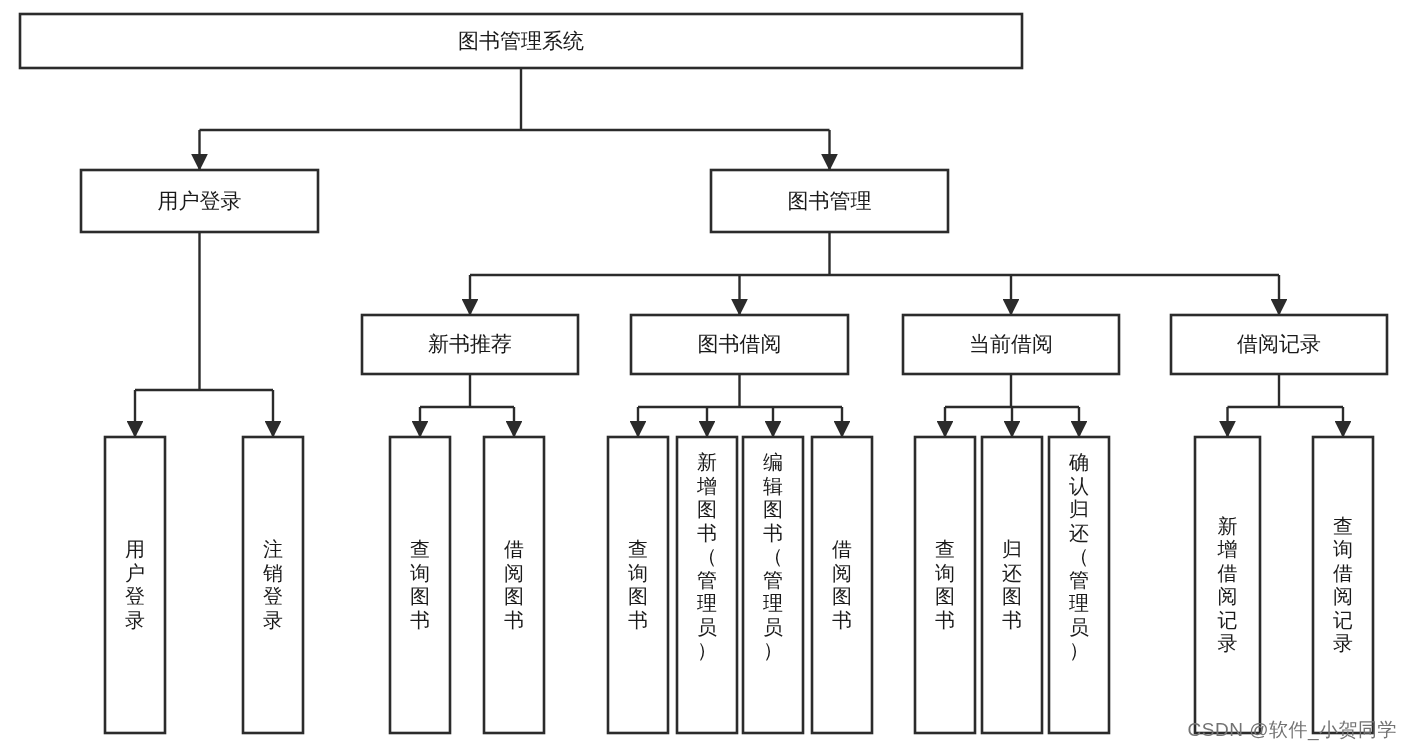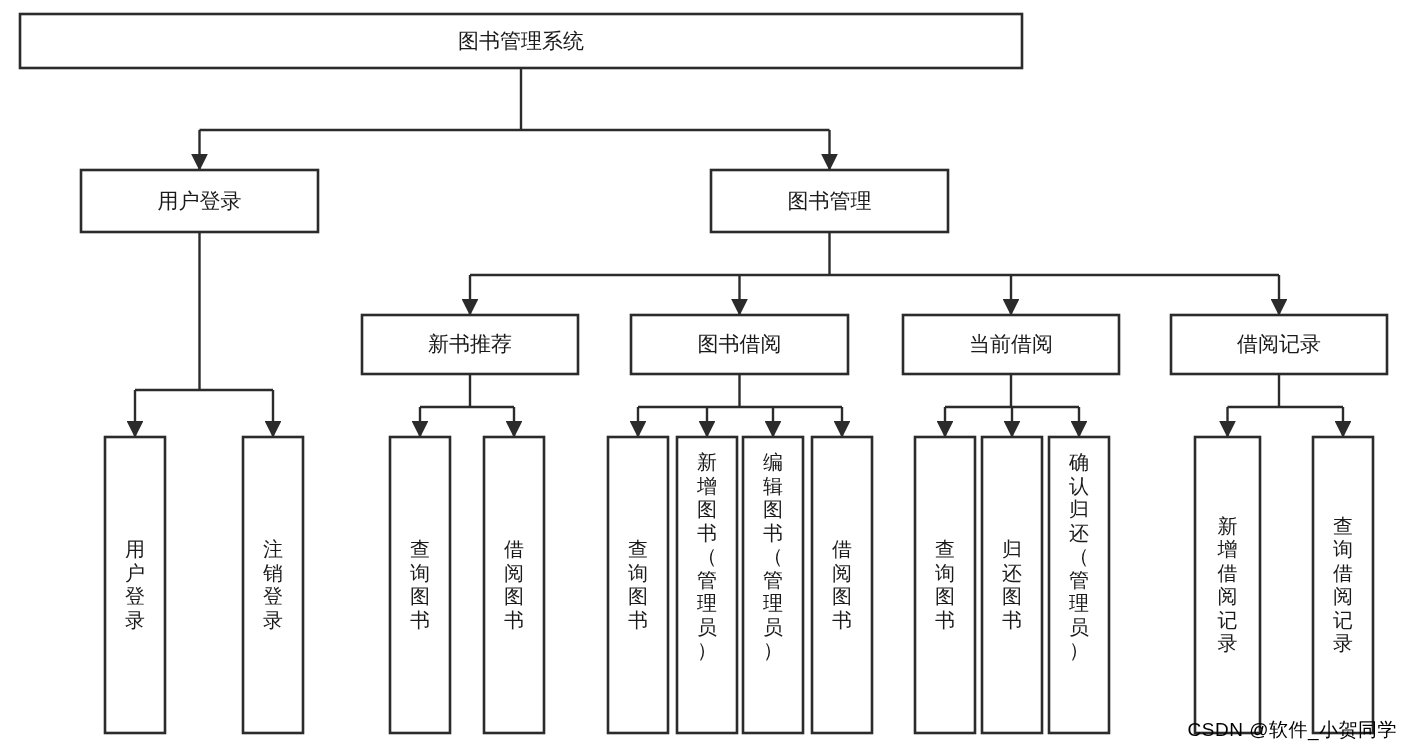--- a/index.html
+++ b/index.html
@@ -45,21 +45,21 @@
   .arrow-head {
     fill: #2b2b2b;
     stroke: none;
   }
   .watermark-text {
     position: absolute;
     right: 8px;
     bottom: 4px;
     font-family: "Liberation Sans", "DejaVu Sans", sans-serif;
     font-size: 19px;
-    color: #000000;
+    color: #737373;
     letter-spacing: 0.5px;
     white-space: nowrap;
     pointer-events: none;
   }
 </style>
 </head>
 <body>
 
 <svg id="diagram" viewBox="0 0 1405 747" xmlns="http://www.w3.org/2000/svg">
   <defs>

